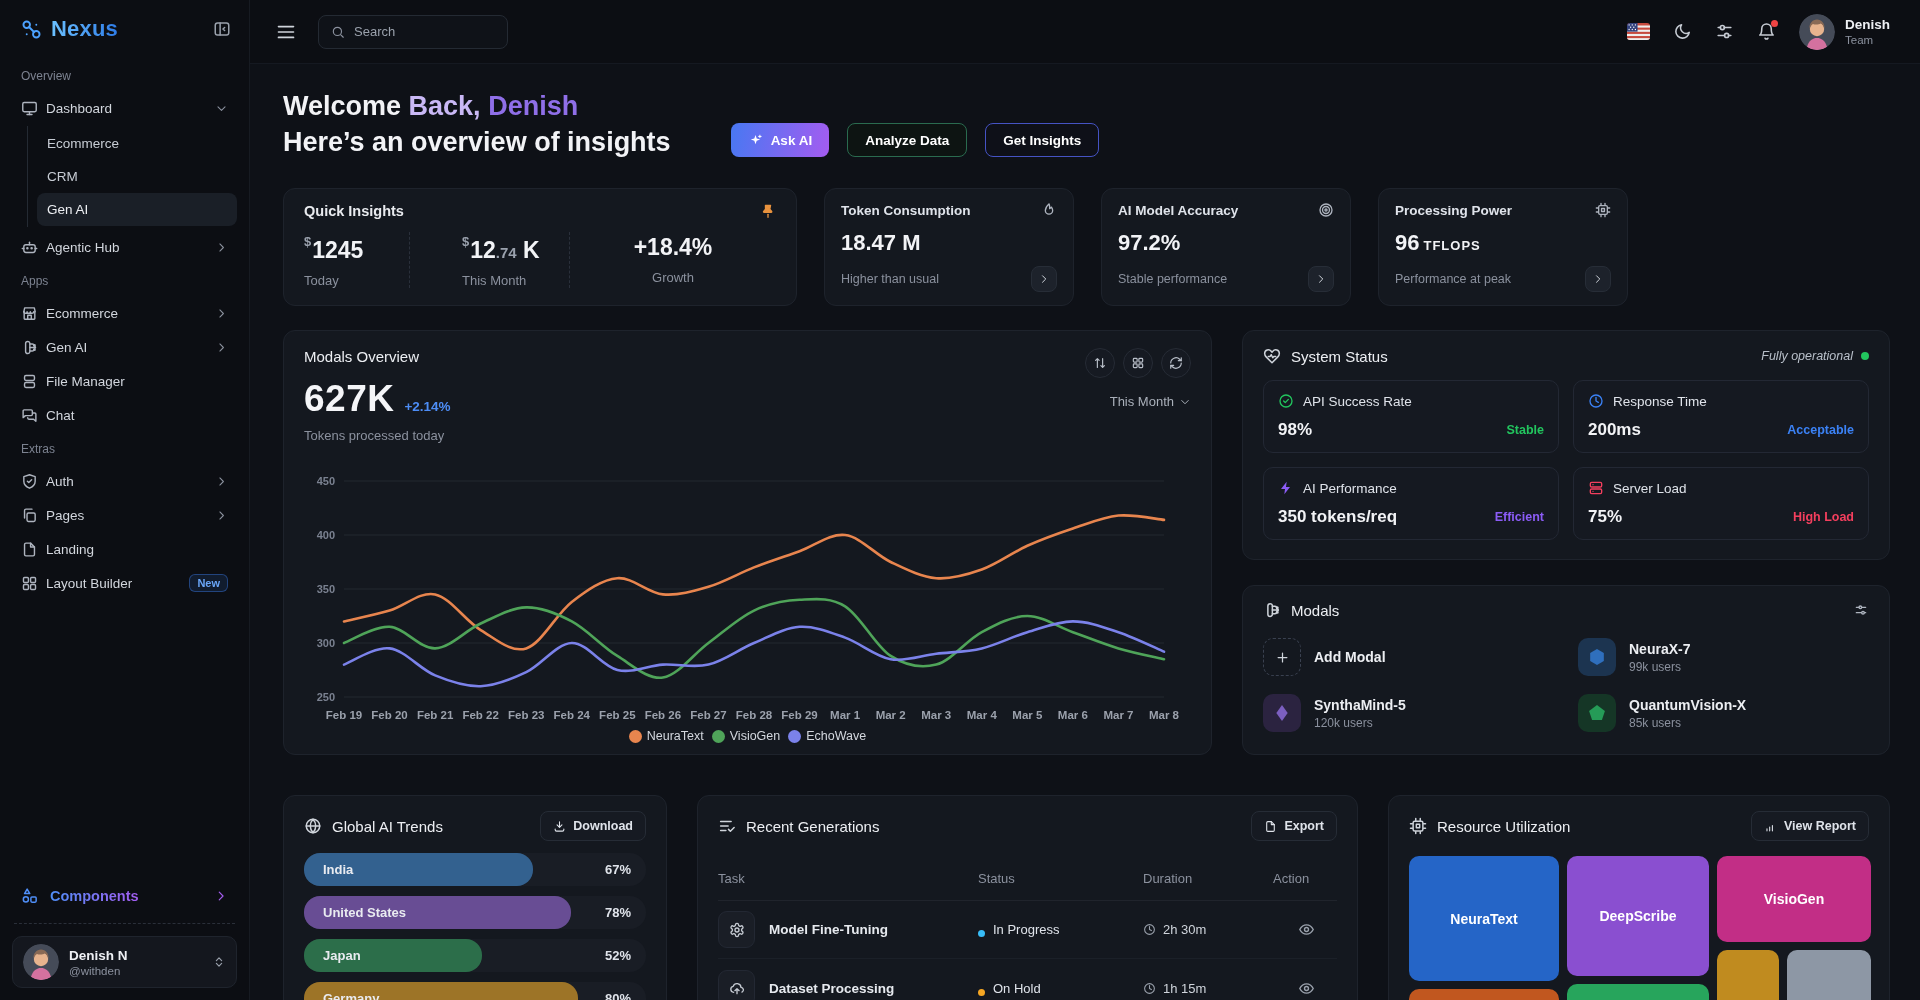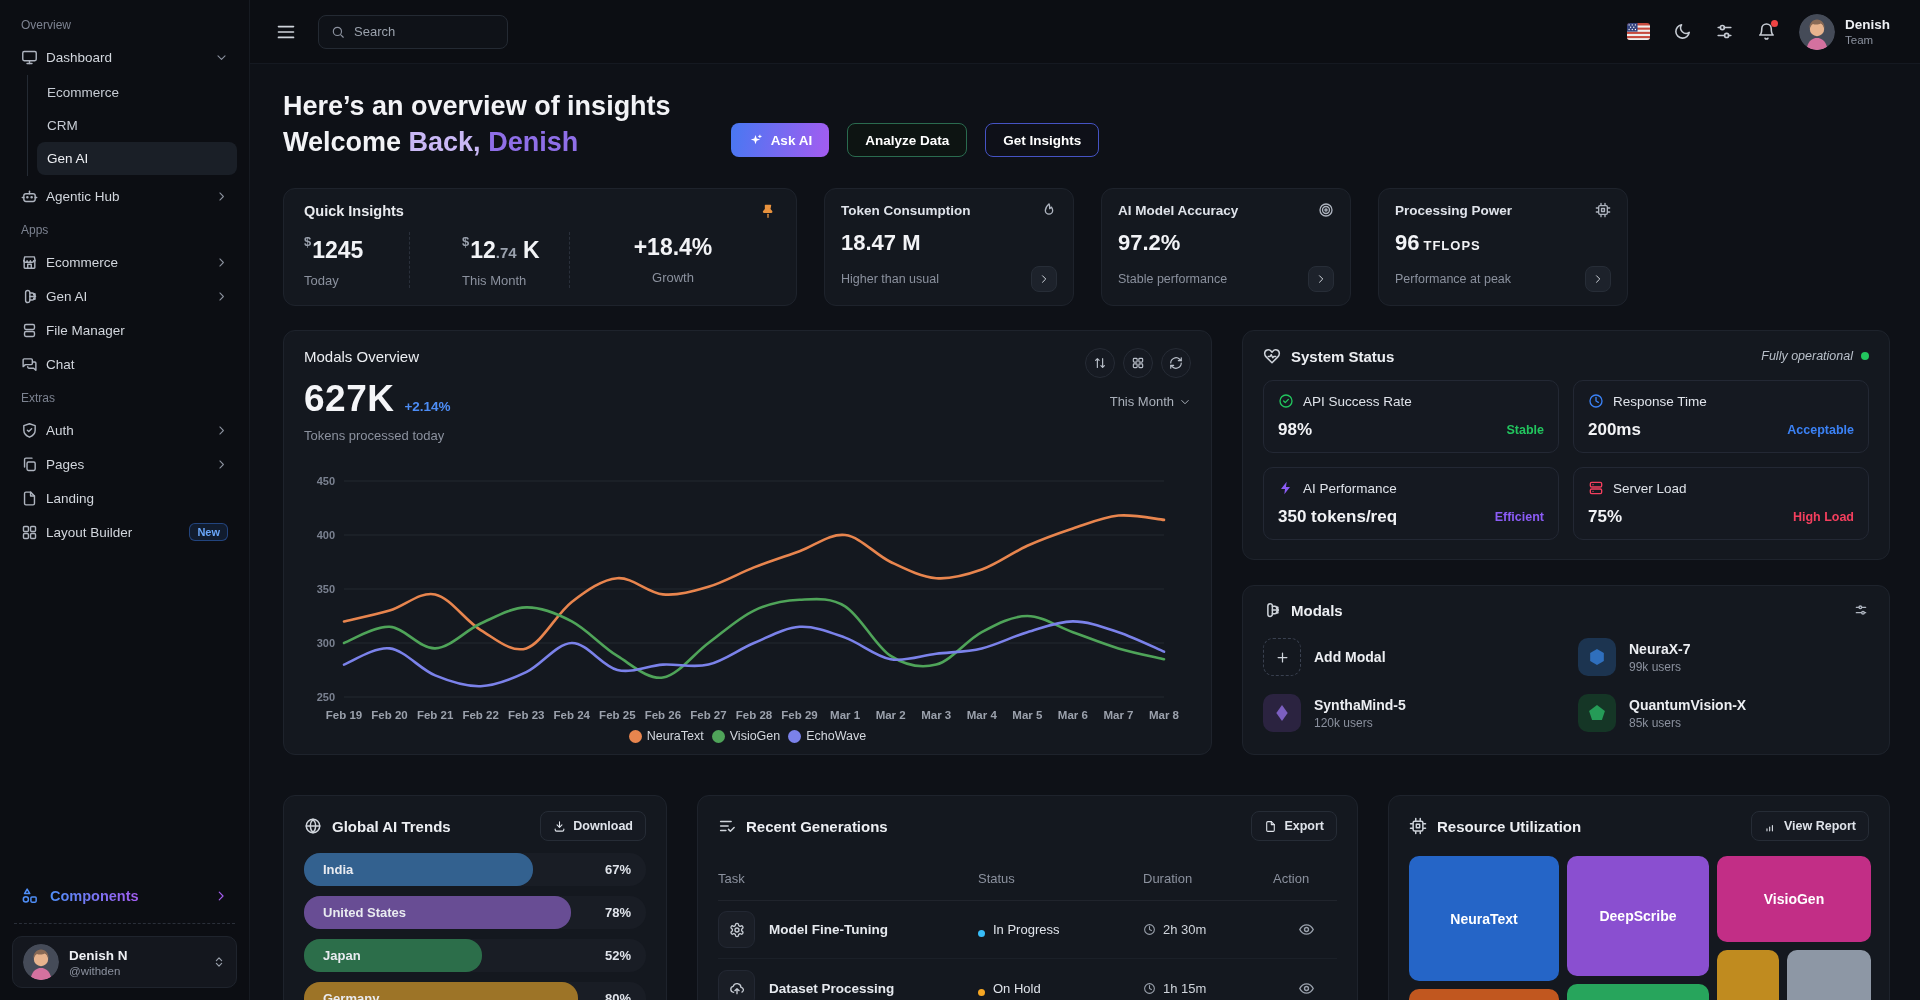--- a/index.html
+++ b/index.html
@@ -109,21 +109,21 @@
 .ch-period{display:flex;align-items:center;gap:5px;margin-top:16px;font-size:13px;color:#aab0ba;cursor:pointer}
 .ch-period .icon{width:12px;height:12px}
 .legend{display:flex;justify-content:center;gap:8px;margin-top:2px}
 .leg-item{display:flex;align-items:center;gap:5px;font-size:12.5px;color:#d3d7de}
 .leg-dot{width:13px;height:13px;border-radius:50%}
 
 .rcol{display:flex;flex-direction:column;gap:25px}
 .sys-card{height:230px;padding:16px 20px}
 .panel-head{display:flex;align-items:center}
 .panel-head .picon{width:18px;height:18px;color:#cfd4db;margin-right:10px}
-.panel-title{font-size:15px;font-weight:700;color:#eceef2}
+.panel-title{font-size:15px;font-weight:400;color:#eceef2}
 .sys-status{margin-left:auto;display:flex;align-items:center;gap:8px;font-style:italic;font-size:12.5px;color:#b9c0ca}
 .sys-dot{width:8px;height:8px;border-radius:50%;background:#22c55e}
 .sys-grid{display:grid;grid-template-columns:1fr 1fr;gap:14px;margin-top:15px}
 .sys-item{border:1px solid #232834;border-radius:10px;padding:12px 14px;background:#151921}
 .sys-row1{display:flex;align-items:center;gap:9px}
 .sys-row1 .icon{width:16px;height:16px}
 .sys-label{font-size:13.5px;color:#dfe3ea}
 .sys-row2{display:flex;align-items:center;margin-top:11px}
 .sys-value{font-size:17px;font-weight:700;color:#f2f3f6}
 .sys-state{margin-left:auto;font-size:12.5px;font-weight:600}
@@ -162,20 +162,39 @@
 .act-cell{display:flex;justify-content:center}
 .eye-btn{width:17px;height:17px;color:#9aa1ac;background:none;border:none;cursor:pointer}
 
 .treemap{position:relative;margin-top:15px;height:230px}
 .tm-block{position:absolute;border-radius:10px;display:flex;align-items:center;justify-content:center;font-size:14px;font-weight:700;color:#fff}
 </style>
 </head>
 <body>
 
 <aside class="sidebar">
+  <div class="logo-row">
+    <span class="logo-mark icon">
+        <svg viewBox="0 0 24 24" fill="none" stroke="currentColor" stroke-width="2" stroke-linecap="round" stroke-linejoin="round">
+          <circle cx="7" cy="7" r="3.4"></circle>
+          <circle cx="17" cy="17" r="3.4"></circle>
+          <path d="M9.4 9.4L14.6 14.6"></path>
+          <path d="M17 7h.01"></path>
+          <path d="M7 17h.01"></path>
+        </svg>
+      </span>
+    <span class="logo-text">Nexus</span>
+    <button class="collapse-btn icon">
+        <svg viewBox="0 0 24 24" fill="none" stroke="currentColor" stroke-width="2" stroke-linecap="round" stroke-linejoin="round">
+          <rect x="3" y="4" width="18" height="16" rx="3"></rect>
+          <path d="M9.5 4v16"></path>
+          <path d="M15.5 10l-2.2 2 2.2 2"></path>
+        </svg>
+      </button>
+  </div>
   <nav class="nav" id="sideNav">
       <div class="sec-label">Overview</div>
       <div class="nav-item">
         <span class="nicon icon">
           <svg viewBox="0 0 24 24" fill="none" stroke="currentColor" stroke-width="2" stroke-linecap="round" stroke-linejoin="round">
             <rect x="2.5" y="3.5" width="19" height="13" rx="2"></rect>
             <path d="M8.5 20.5h7"></path>
             <path d="M12 16.5v4"></path>
           </svg>
         </span>
@@ -425,22 +444,22 @@
         <div class="tb-role">Team</div>
       </span>
     </div>
   </div>
 </header>
 
 <main class="main">
 
   <div class="welcome-row">
     <div>
+      <div class="welcome-title"><span>Welcome</span> <span class="w-back">Back,</span> <span class="w-name">Denish</span></div>
       <div class="welcome-title">Here’s an overview of insights</div>
-      <div class="welcome-title"><span>Welcome</span> <span class="w-back">Back,</span> <span class="w-name">Denish</span></div>
     </div>
     <div class="btn-group">
       <button class="btn btn-ai">
           <span class="icon">
             <svg viewBox="0 0 24 24" fill="none" stroke="currentColor" stroke-width="2" stroke-linecap="round" stroke-linejoin="round">
               <path d="M12 3l1.9 5.6L19.5 10.5l-5.6 1.9L12 18l-1.9-5.6L4.5 10.5l5.6-1.9z" fill="currentColor" stroke="none"></path>
               <path d="M19 3.5v4M17 5.5h4" stroke-width="1.6"></path>
             </svg>
           </span>
           <span>Ask AI</span>

